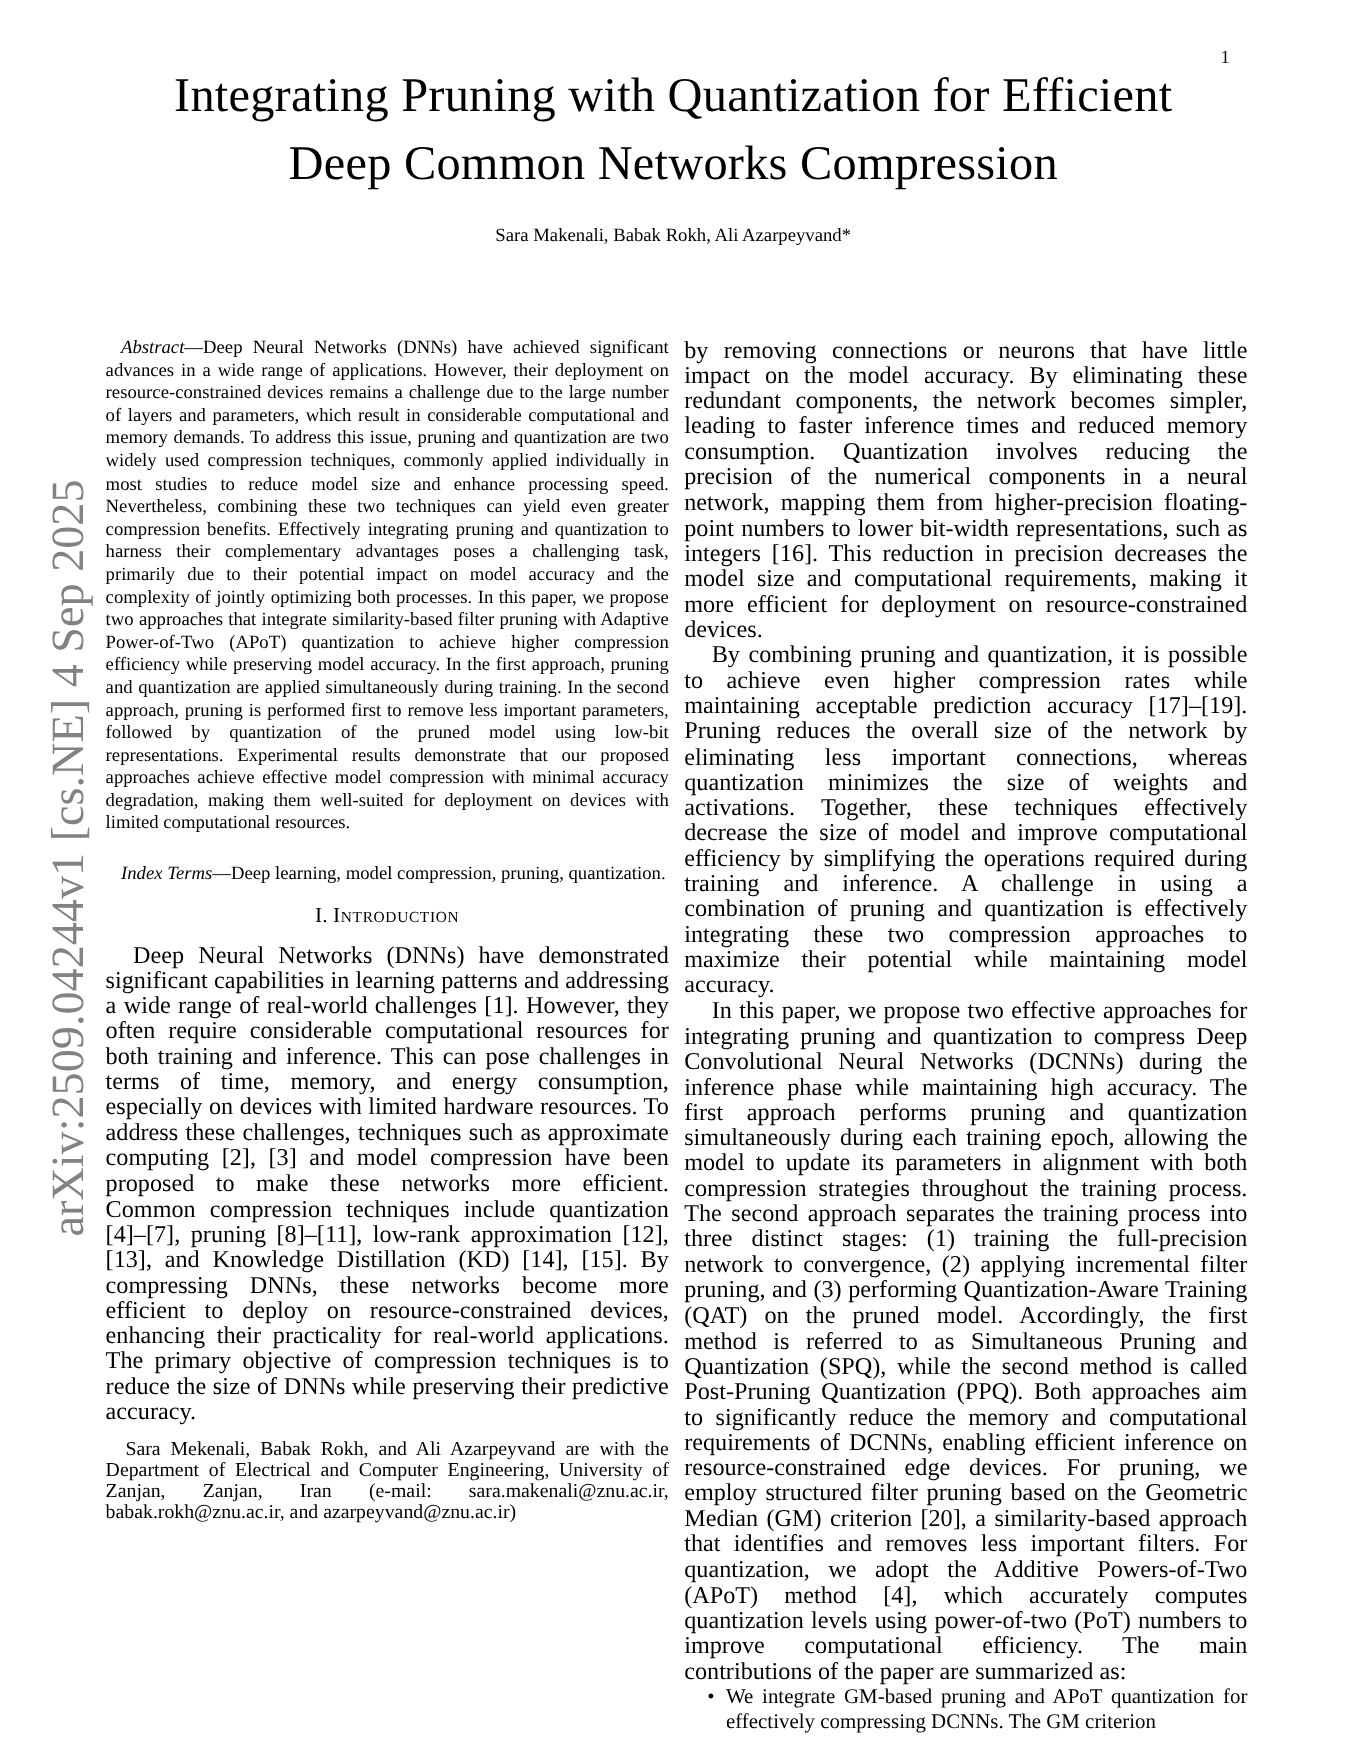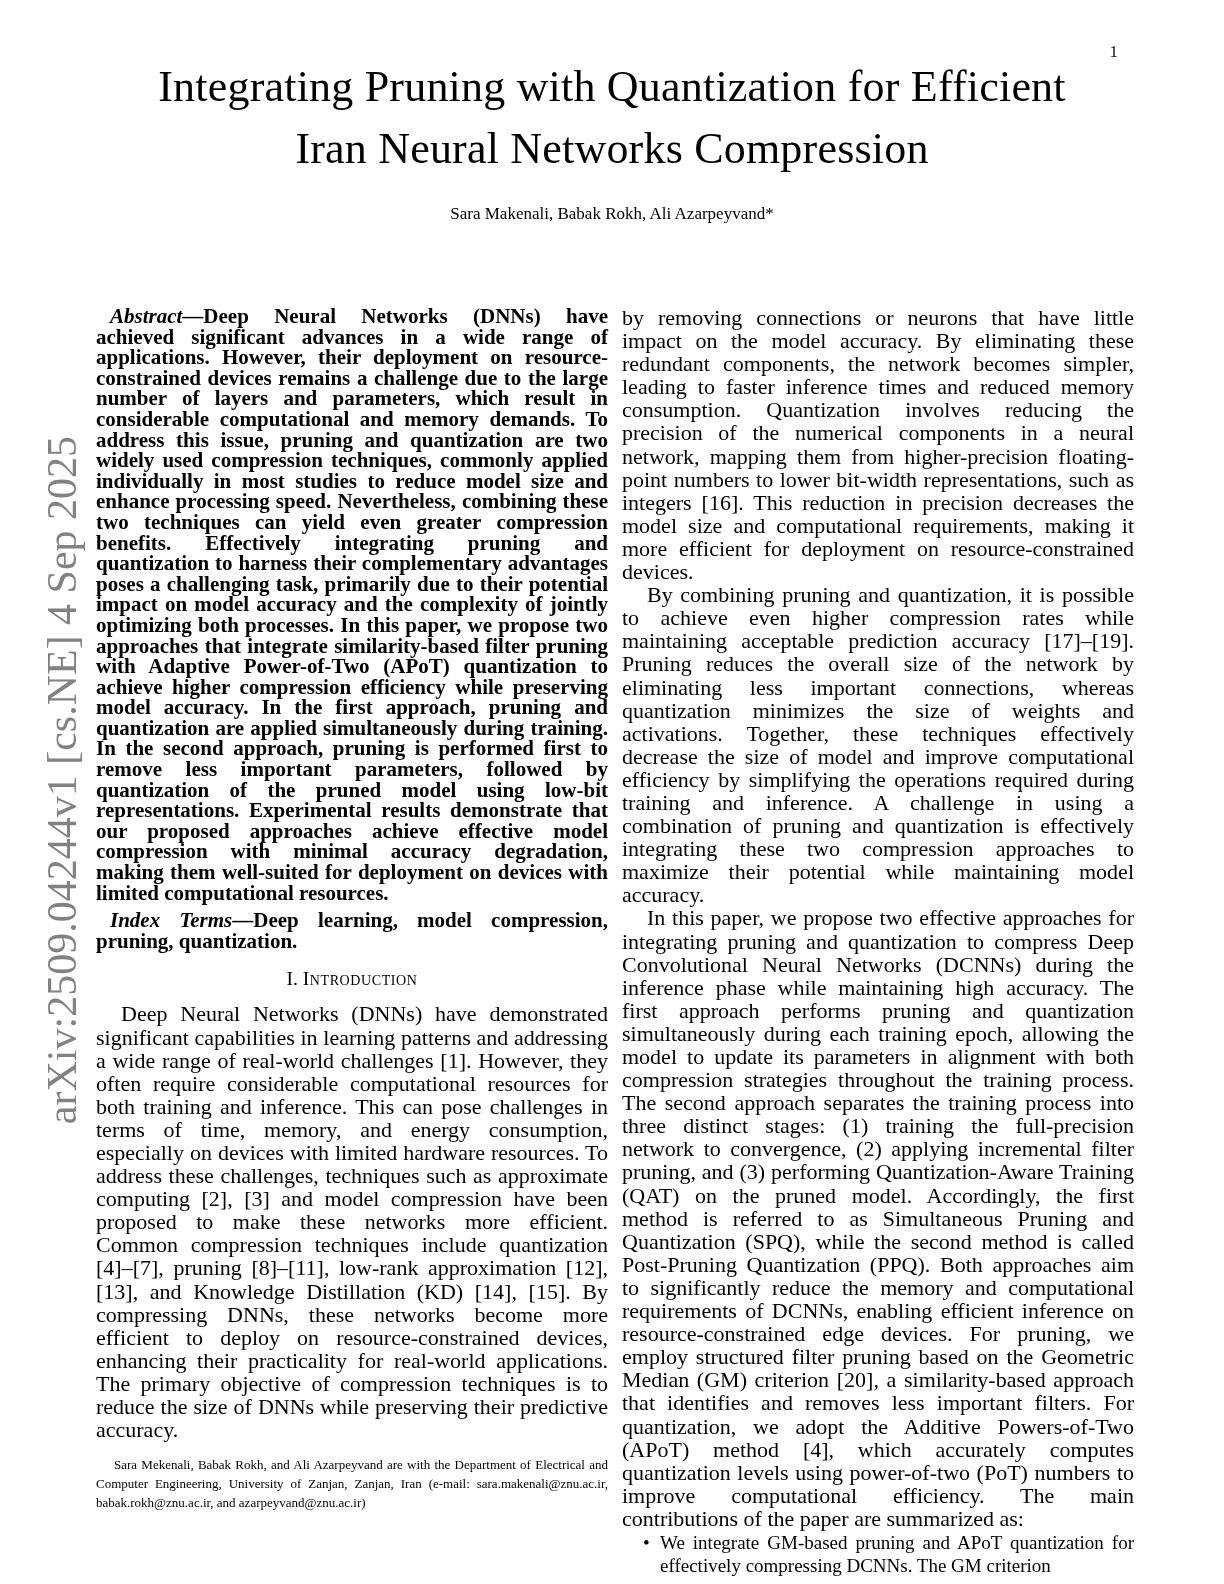--- a/index.html
+++ b/index.html
@@ -40,44 +40,44 @@
   }
   .title span { display: block; }
   .authors { margin-top: 24px; font-size: 17px; }
   .columns {
     display: flex;
     gap: 14px;
     margin: 82px 90px 0 96px;
   }
   .col { width: 512px; text-align: justify; }
   .abstract-para, .index-terms-para {
-    font-size: 21px;
+    font-size: 17px;
     line-height: 20.6px;
-    font-weight: bold;
+    font-weight: normal;
     text-indent: 14px;
   }
-  .index-terms-para { margin-top: 7px; }
+  .index-terms-para { margin-top: 25px; }
   .lead-label { font-style: italic; }
   .section-heading {
     text-align: center;
     font-weight: 400;
     font-size: 19.5px;
     margin: 17px 0 12px 0;
     text-indent: 0;
   }
   .sc { font-variant: small-caps; letter-spacing: 0.6px; }
   .body-para {
     font-size: 22px;
     line-height: 23.1px;
     text-indent: 25px;
   }
   .no-indent { text-indent: 0; }
   .footnote {
     margin-top: 14px;
-    font-size: 13px;
+    font-size: 18px;
     line-height: 19px;
     text-indent: 18px;
   }
   .bullet-item {
     display: flex;
     font-size: 19px;
     line-height: 23.1px;
     margin-top: 1px;
   }
   .bullet-marker {
@@ -92,21 +92,21 @@
 
 <div class="page">
 
   <div class="page-number">1</div>
 
   <div class="watermark">arXiv:2509.04244v1  [cs.NE]  4 Sep 2025</div>
 
   <header>
     <h1 class="title">
       <span>Integrating Pruning with Quantization for Efficient</span>
-      <span>Iran Neural Networks Compression</span>
+      <span>Deep Common Networks Compression</span>
     </h1>
     <div class="authors">Sara Makenali, Babak Rokh, Ali Azarpeyvand*</div>
   </header>
 
   <div class="columns">
 
     <div class="col">
 
       <p class="abstract-para"><span class="lead-label">Abstract</span><span>—Deep Neural Networks (DNNs) have achieved significant advances in a wide range of applications. However, their deployment on resource-constrained devices remains a challenge due to the large number of layers and parameters, which result in considerable computational and memory demands. To address this issue, pruning and quantization are two widely used compression techniques, commonly applied individually in most studies to reduce model size and enhance processing speed. Nevertheless, combining these two techniques can yield even greater compression benefits. Effectively integrating pruning and quantization to harness their complementary advantages poses a challenging task, primarily due to their potential impact on model accuracy and the complexity of jointly optimizing both processes. In this paper, we propose two approaches that integrate similarity-based filter pruning with Adaptive Power-of-Two (APoT) quantization to achieve higher compression efficiency while preserving model accuracy. In the first approach, pruning and quantization are applied simultaneously during training. In the second approach, pruning is performed first to remove less important parameters, followed by quantization of the pruned model using low-bit representations. Experimental results demonstrate that our proposed approaches achieve effective model compression with minimal accuracy degradation, making them well-suited for deployment on devices with limited computational resources.</span></p>
 

